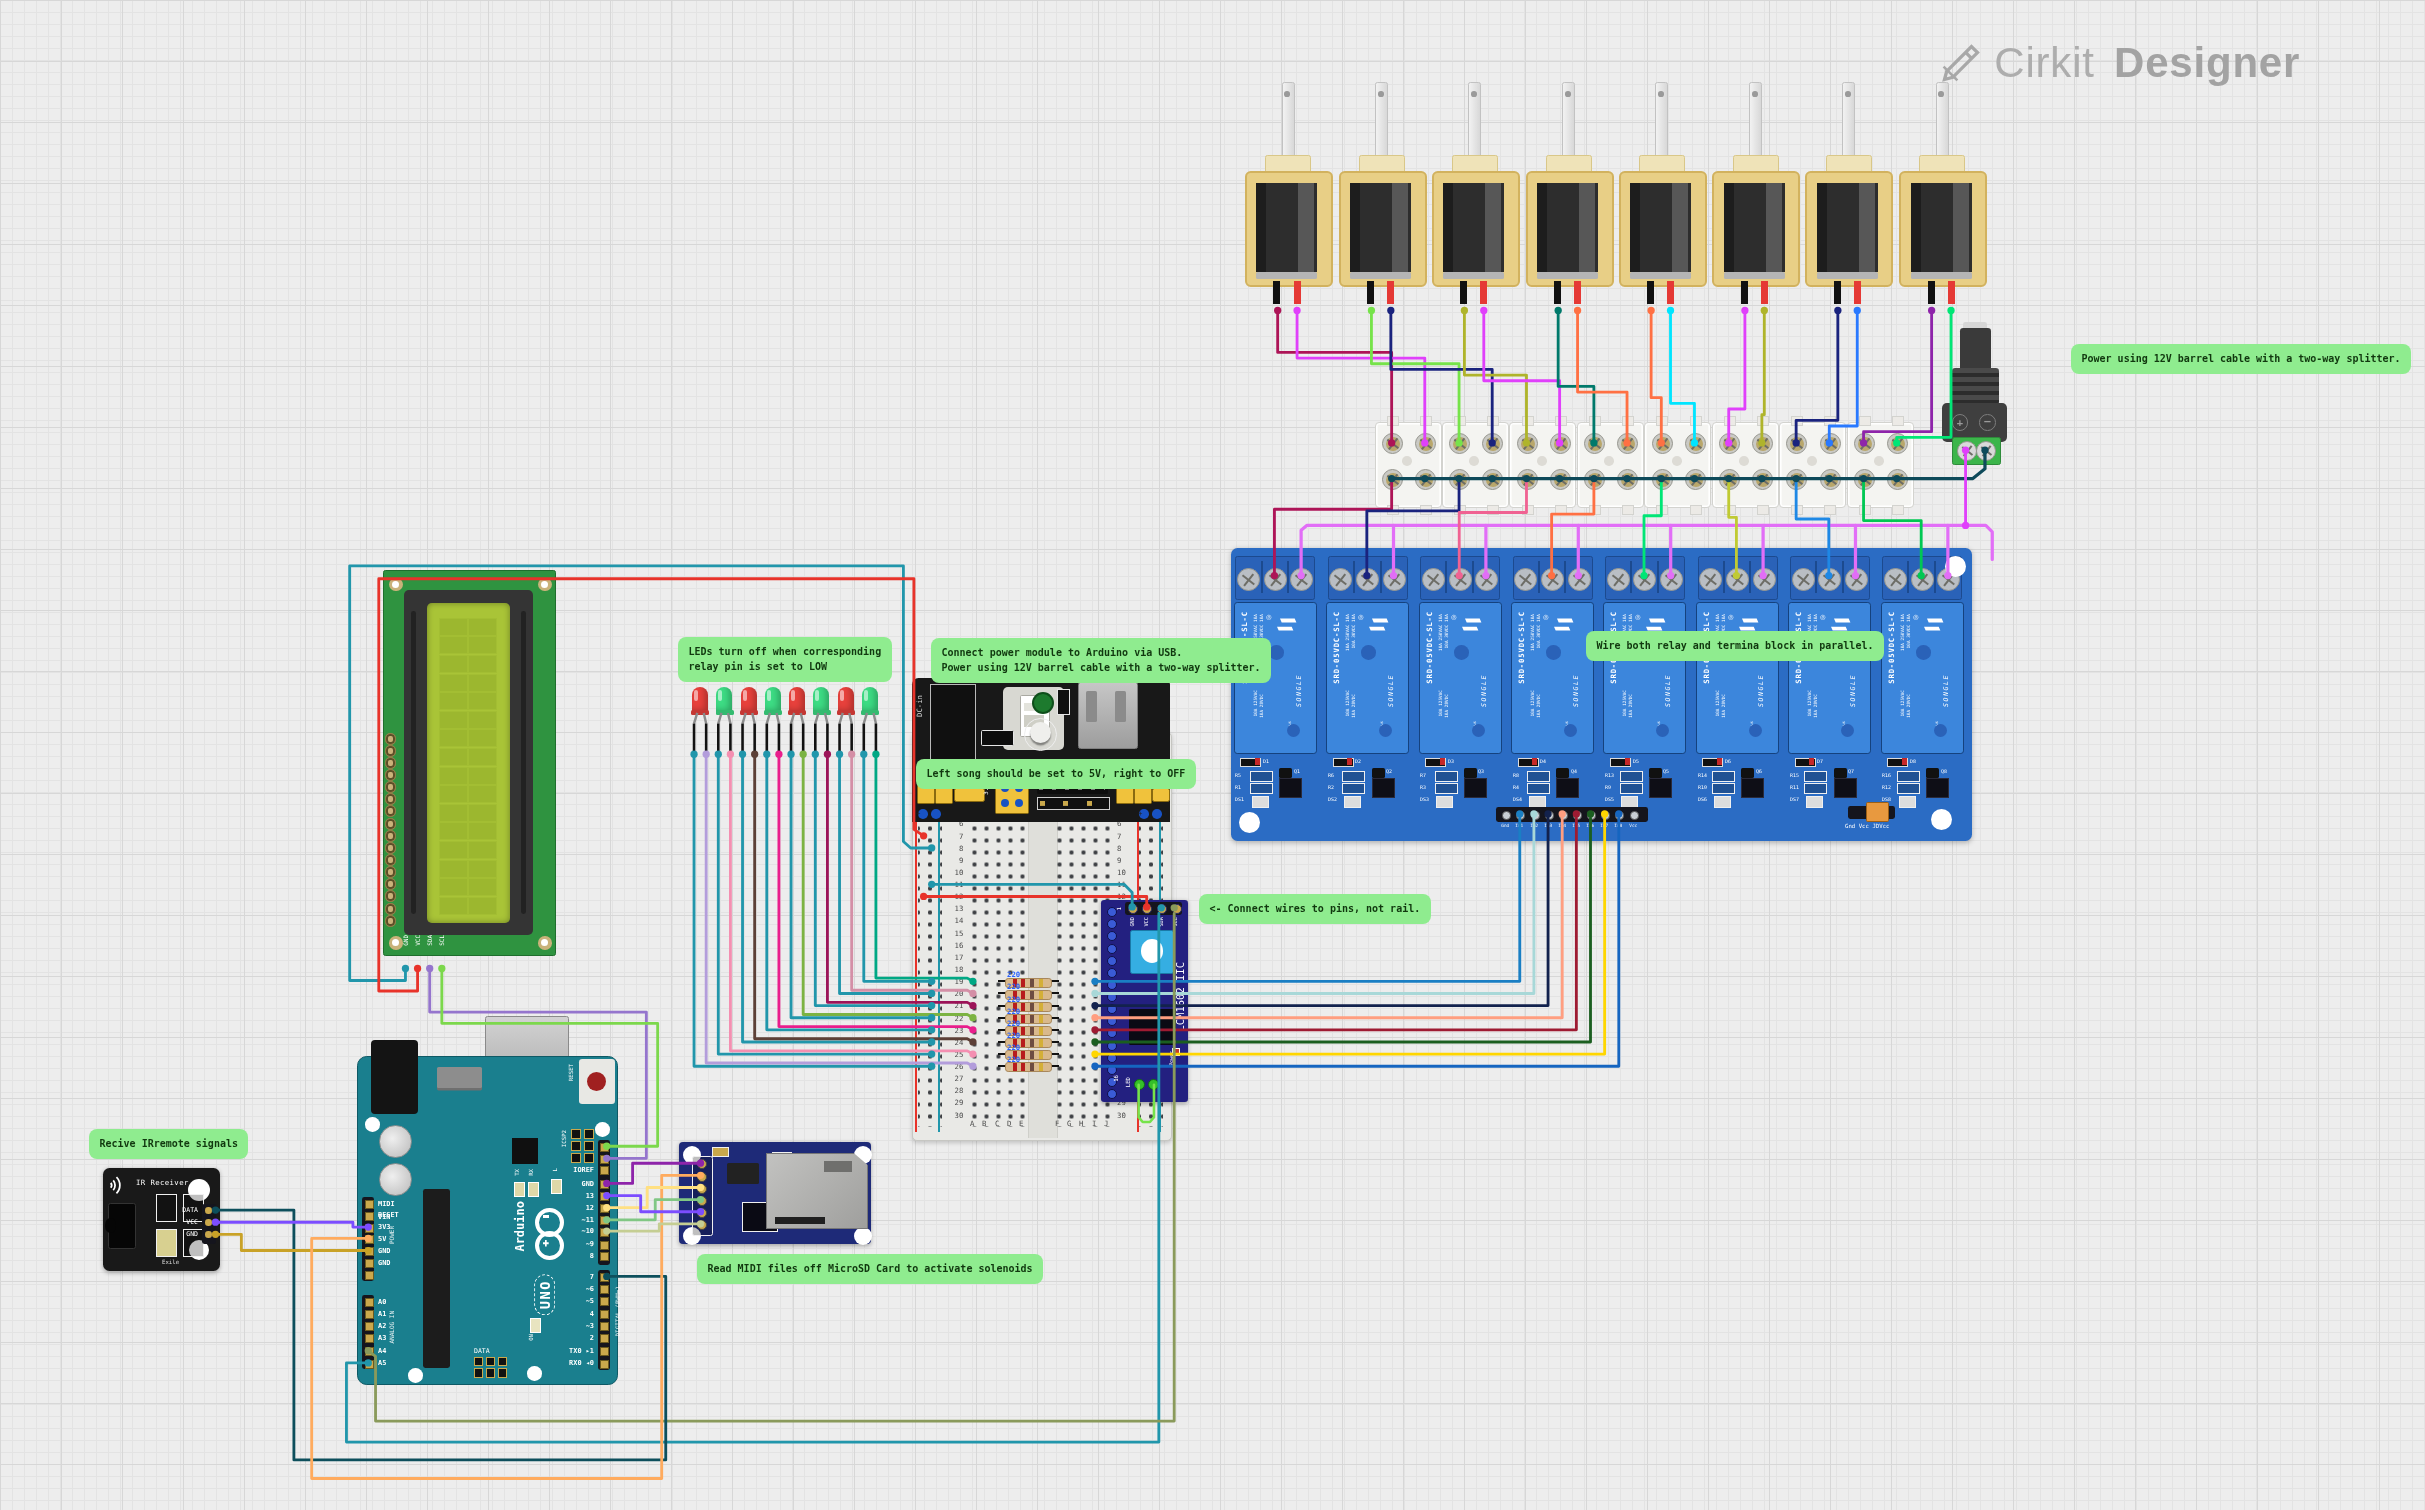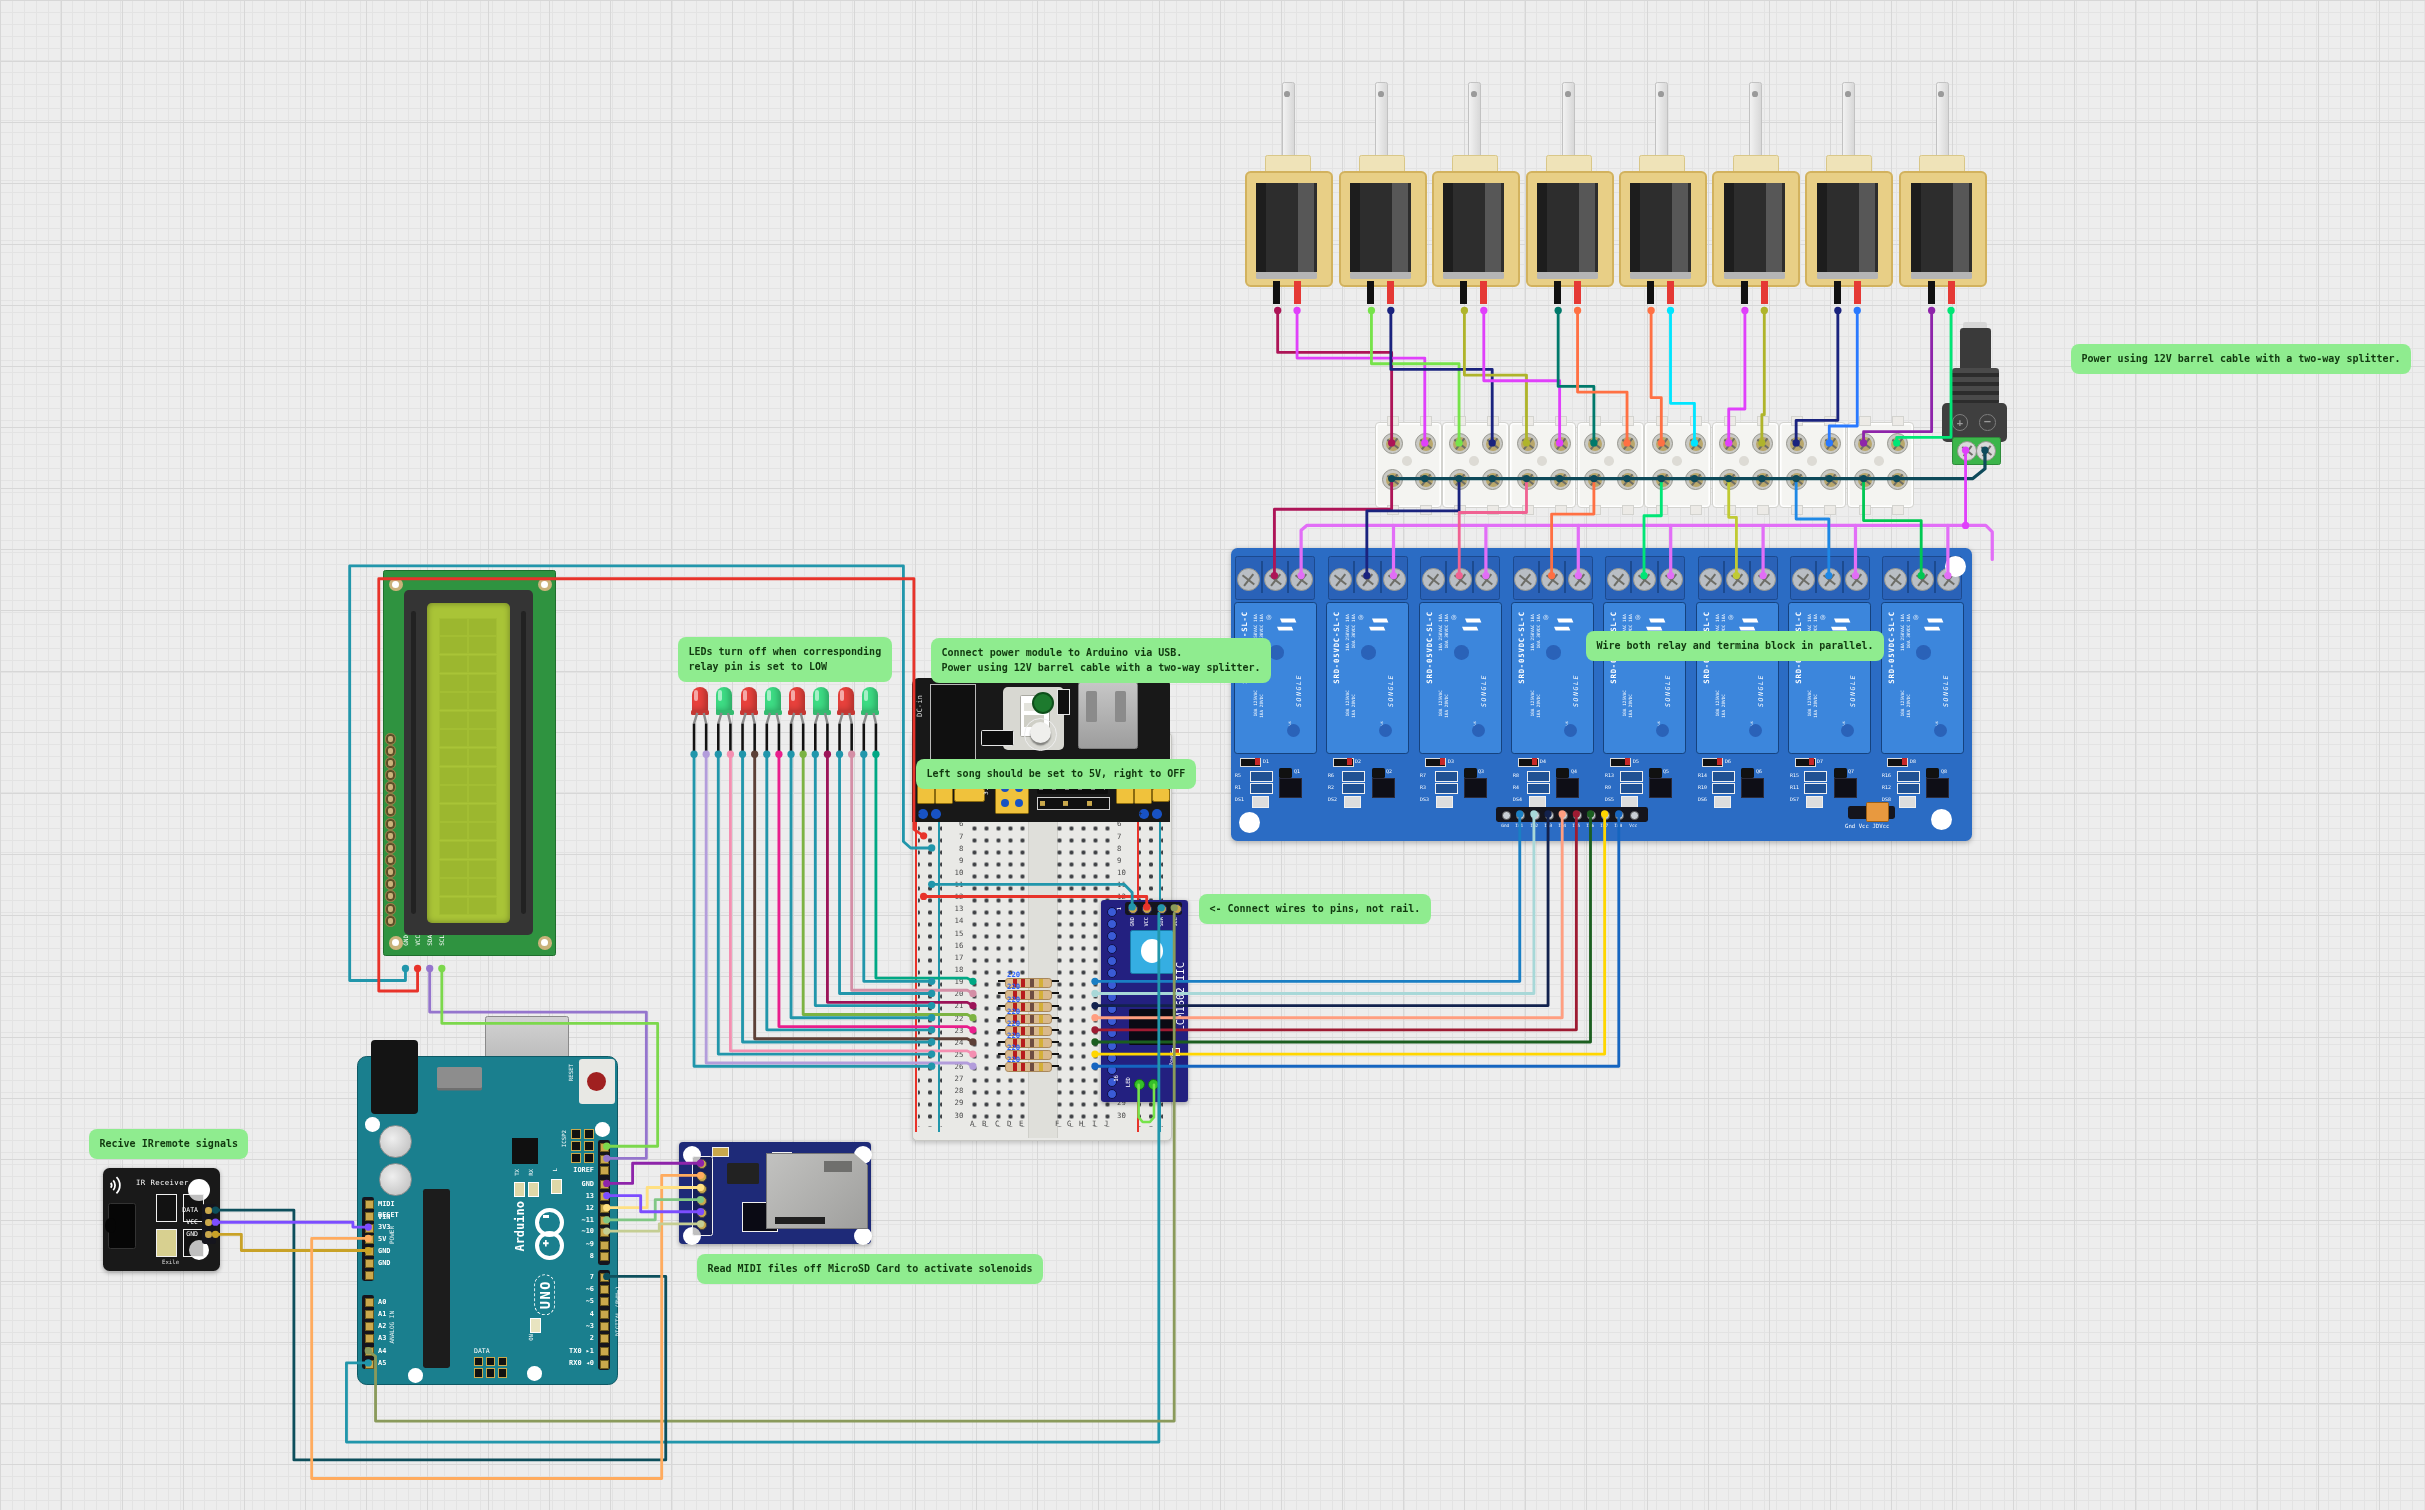--- a/index.html
+++ b/index.html
@@ -1601,20 +1601,29 @@
       <circle cx="1152" cy="1229" r="4.5" fill="#2196ab"></circle>
       <circle cx="1053" cy="933" r="4.5" fill="#d48fa6"></circle>
       <circle cx="1203" cy="1229" r="4.5" fill="#d48fa6"></circle>
       <circle cx="1068" cy="933" r="4.5" fill="#2196ab"></circle>
       <circle cx="1152" cy="1214" r="4.5" fill="#2196ab"></circle>
       <circle cx="1083" cy="933" r="4.5" fill="#00a884"></circle>
       <circle cx="1203" cy="1214" r="4.5" fill="#00a884"></circle>
     </svg>
 
   <div id="notes" class="layer">
+    <div id="logo">
+      <svg width="44" height="44" viewBox="0 0 24 24">
+        <path d="M3 21l4.5-1.2L21 6.3 17.7 3 4.2 16.5 3 21z" fill="none" stroke="#a8a8a8" stroke-width="1.8"></path>
+        <path d="M14.5 6.2l3.3 3.3" stroke="#a8a8a8" stroke-width="1.8"></path>
+        <path d="M2.5 14l7.5 7.5" stroke="#a8a8a8" stroke-width="1.4"></path>
+      </svg>
+      <span class="lt">Cirkit</span>
+      <span class="bd">Designer</span>
+    </div>
     <div class="note" style="left:678px;top:637px;">LEDs turn off when corresponding
 relay pin is set to LOW</div>
     <div class="note" style="left:931px;top:638px;">Connect power module to Arduino via USB.
 Power using 12V barrel cable with a two-way splitter.</div>
     <div class="note" style="left:1586px;top:631px;">Wire both relay and termina block in parallel.</div>
     <div class="note" style="left:2071px;top:344px;">Power using 12V barrel cable with a two-way splitter.</div>
     <div class="note" style="left:916px;top:759px;">Left song should be set to 5V, right to OFF</div>
     <div class="note" style="left:1199px;top:894px;">&lt;- Connect wires to pins, not rail.</div>
     <div class="note" style="left:89px;top:1129px;">Recive IRremote signals</div>
     <div class="note" style="left:697px;top:1254px;">Read MIDI files off MicroSD Card to activate solenoids</div>

